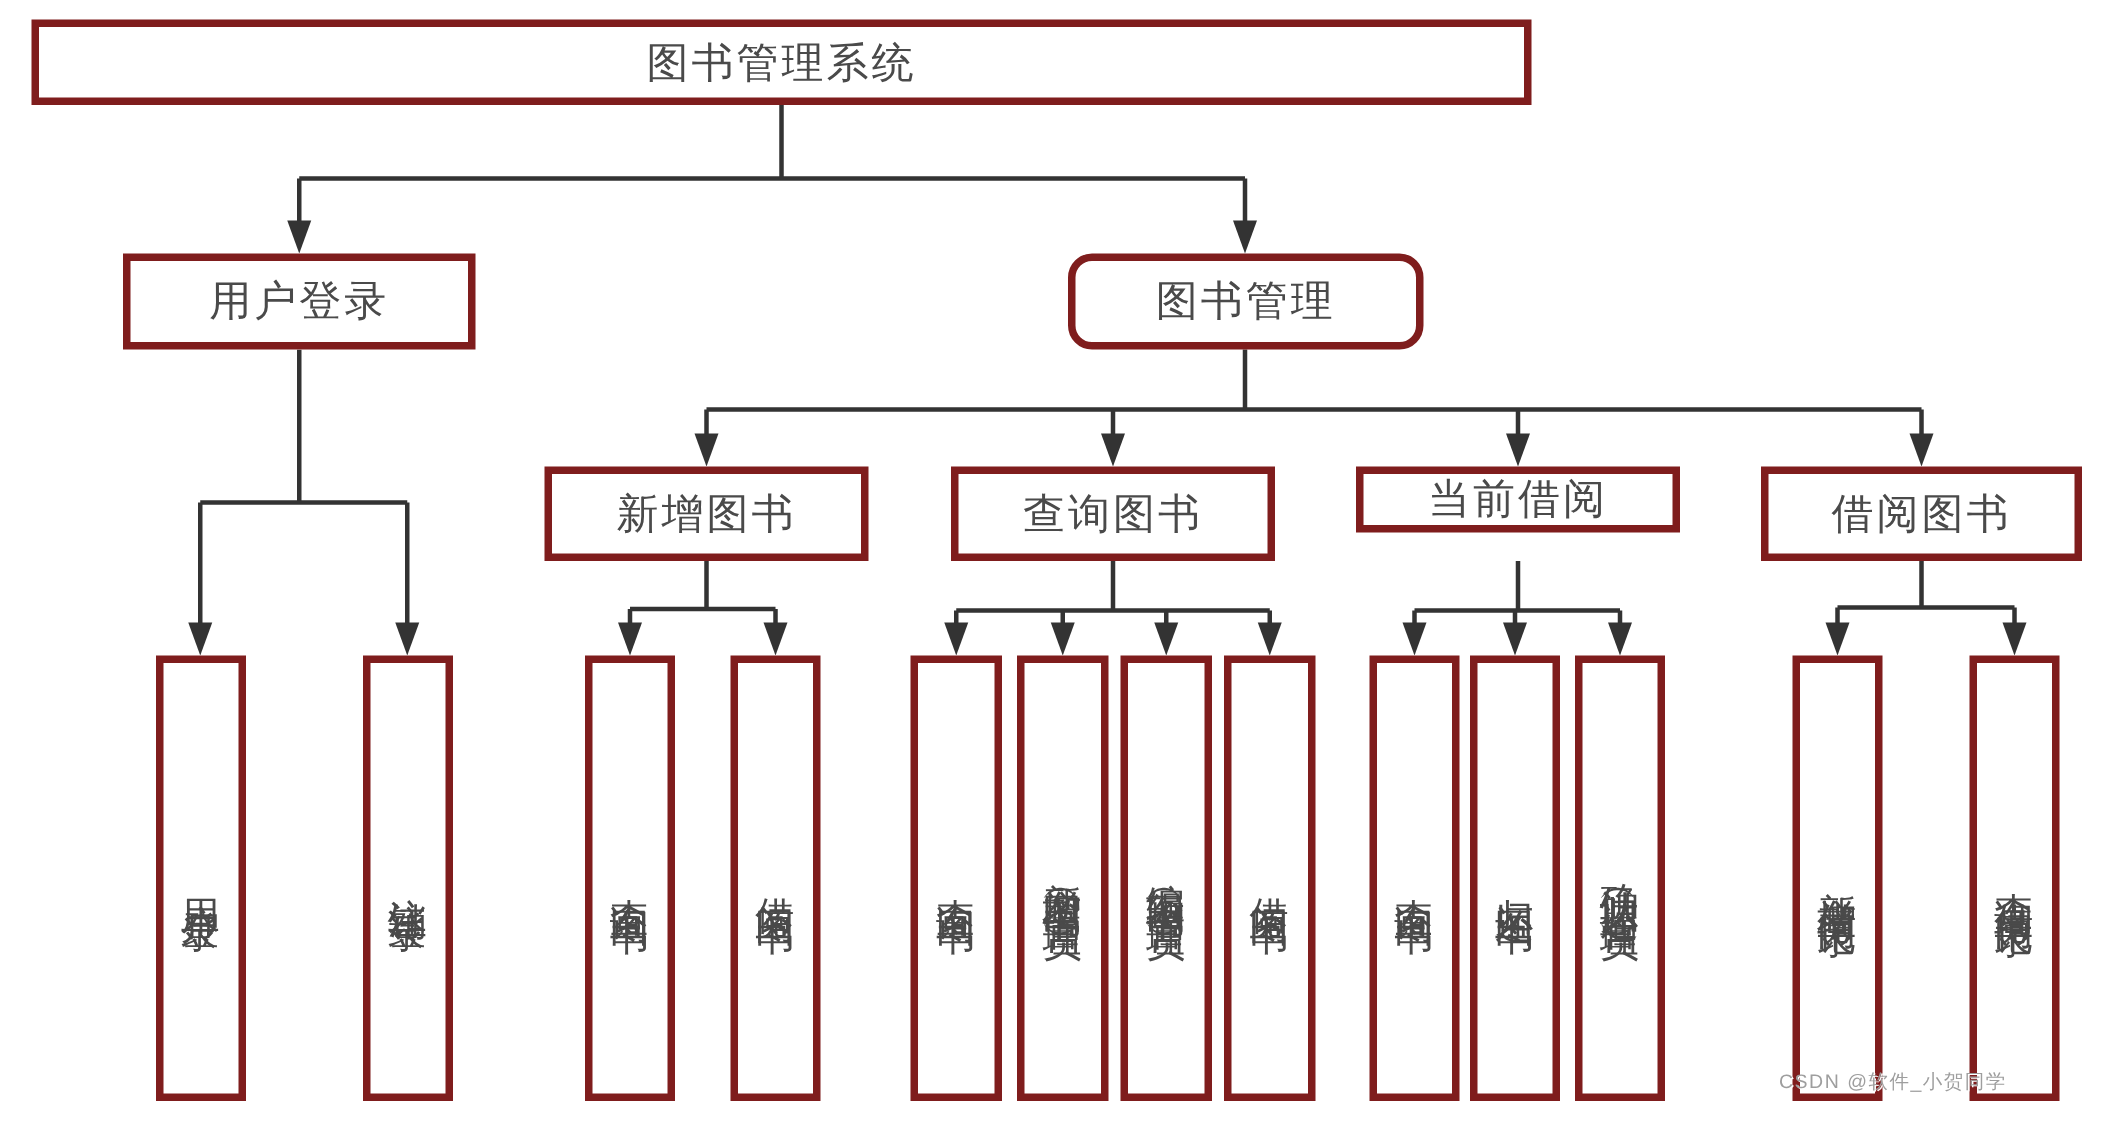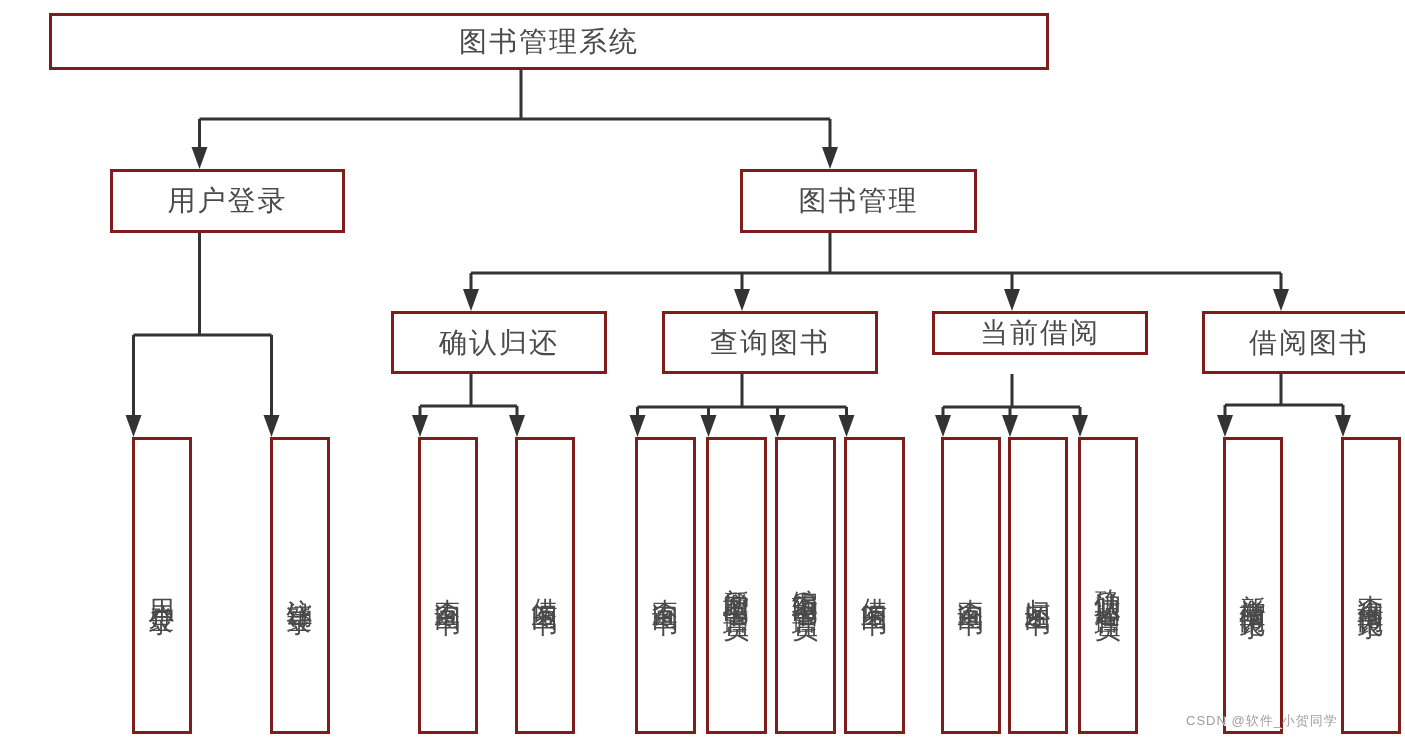--- a/index.html
+++ b/index.html
@@ -13,27 +13,26 @@
   }
   #wires {
     position: absolute;
     left: 0; top: 0;
     width: 1405px; height: 747px;
   }
   .node {
     position: absolute;
     box-sizing: border-box;
     background: #ffffff;
-    border: 3px solid #7f1d1d;
+    border: 5px solid #7f1d1d;
     display: flex;
     align-items: center;
     justify-content: center;
     color: #4a4a4a;
     text-align: center;
-    margin-left: 28px;
   }
   .node.h {
     font-size: 28px;
     letter-spacing: 2px;
     white-space: nowrap;
   }
   .node.v {
     font-size: 26px;
     writing-mode: vertical-rl;
     text-orientation: mixed;
@@ -92,23 +91,23 @@
       <polygon points="1010,437 1002,415 1018,415"></polygon>
       <polygon points="1080,437 1072,415 1088,415"></polygon>
       <polygon points="1225,437 1217,415 1233,415"></polygon>
       <polygon points="1343,437 1335,415 1351,415"></polygon>
     </g>
   </svg>
 
   <div class="node h" style="left:21px; top:13px; width:1000px; height:57px;">图书管理系统</div>
 
   <div class="node h" style="left:82px; top:169px; width:235px; height:64px;">用户登录</div>
-  <div class="node h" style="left:712px; top:169px; width:237px; height:64px;">图书管理</div>
+  <div class="node h" style="left:712px; top:169px; width:237px; height:64px;border-radius:16px;">图书管理</div>
 
-  <div class="node h" style="left:363px; top:311px; width:216px; height:63px;">确认归还</div>
+  <div class="node h" style="left:363px; top:311px; width:216px; height:63px;">新增图书</div>
   <div class="node h" style="left:634px; top:311px; width:216px; height:63px;">查询图书</div>
   <div class="node h" style="left:904px; top:311px; width:216px; height:44px;">当前借阅</div>
   <div class="node h" style="left:1174px; top:311px; width:214px; height:63px;">借阅图书</div>
 
   <div class="node v" style="left:104px; top:437px; width:60px; height:297px;">用户登录</div>
   <div class="node v" style="left:242px; top:437px; width:60px; height:297px;">注销登录</div>
   <div class="node v" style="left:390px; top:437px; width:60px; height:297px;">查询图书</div>
   <div class="node v" style="left:487px; top:437px; width:60px; height:297px;">借阅图书</div>
   <div class="node v" style="left:607px; top:437px; width:61px; height:297px;">查询图书</div>
   <div class="node v" style="left:678px; top:437px; width:61px; height:297px;">新增图书（管理员）</div>

